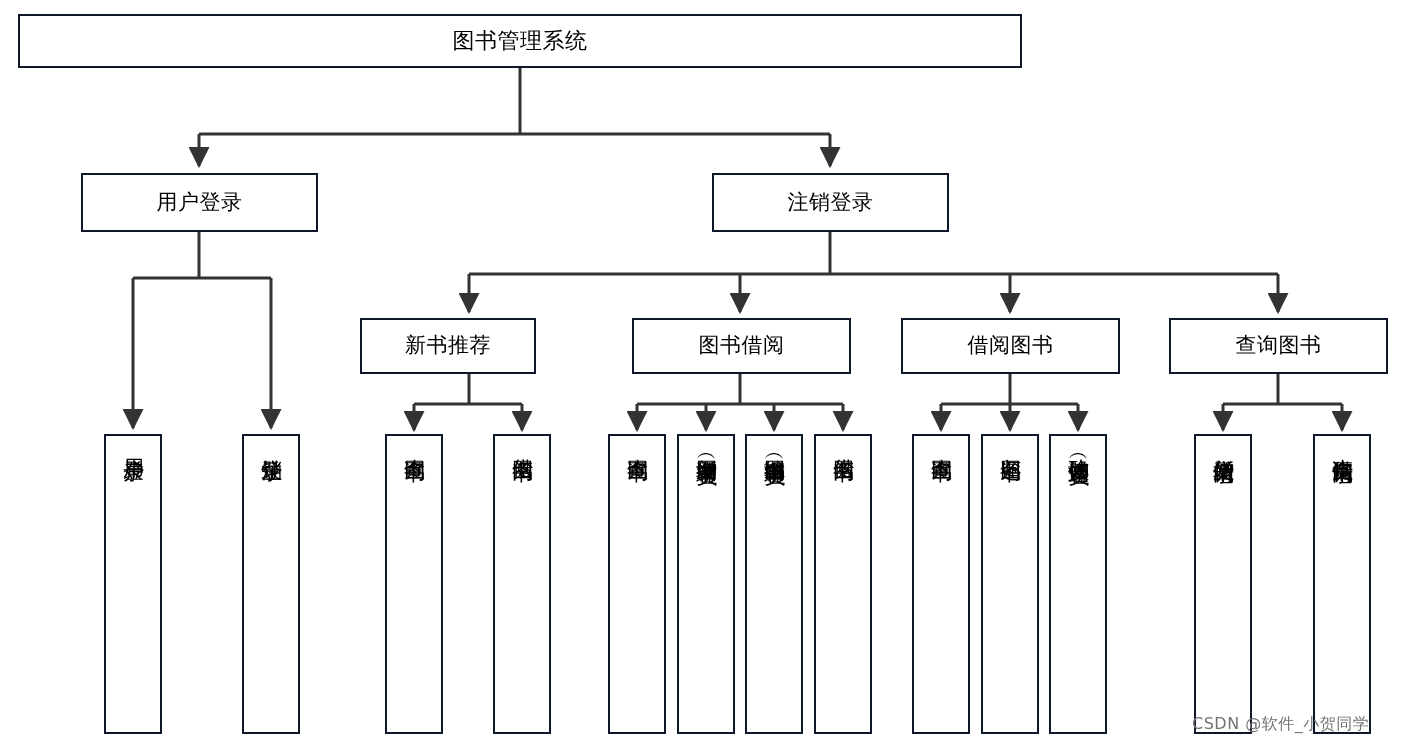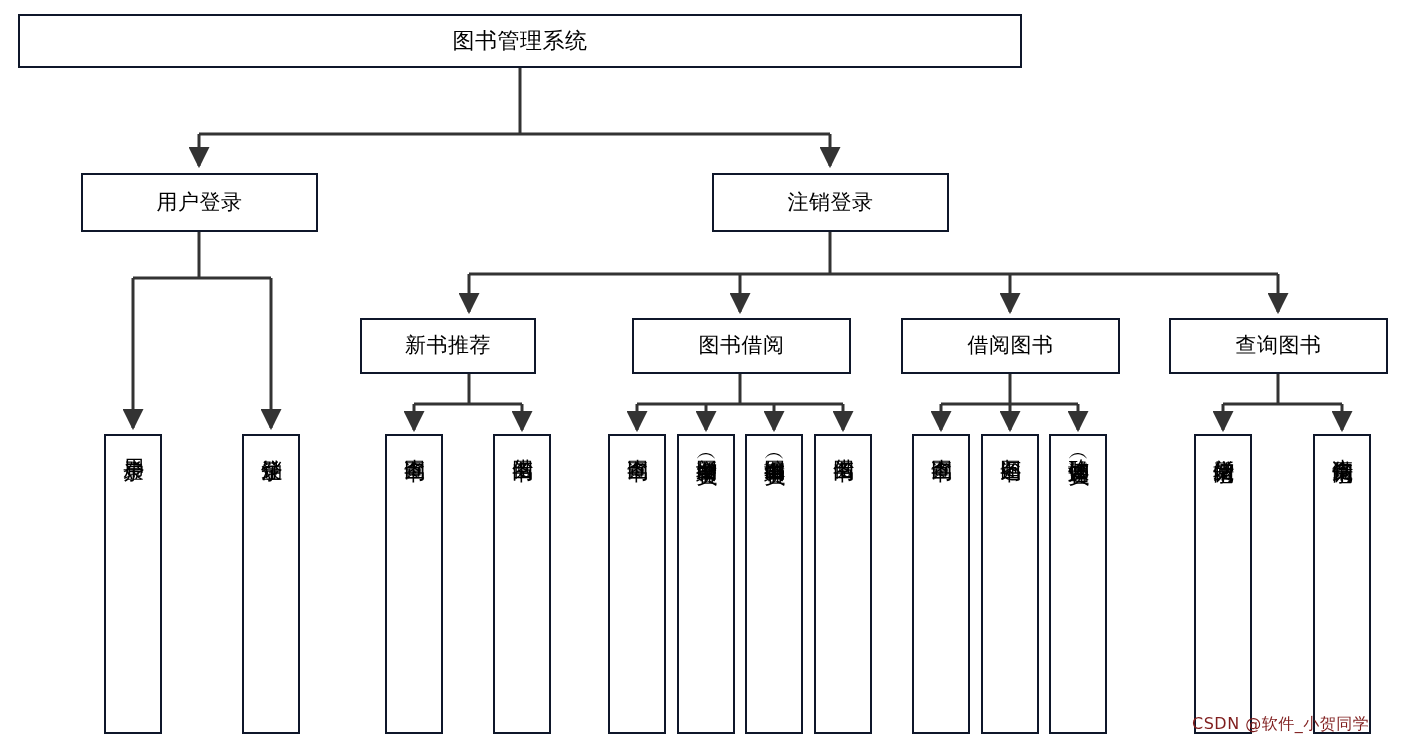--- a/index.html
+++ b/index.html
@@ -59,21 +59,21 @@
     writing-mode: vertical-rl;
     text-orientation: upright;
     font-size: 21px;
     line-height: 1.12;
     letter-spacing: 1px;
     max-height: 100%;
   }
   .watermark {
     position: absolute;
     font-size: 16px;
-    color: #7f1d1d;
+    color: #737373;
     white-space: nowrap;
     letter-spacing: 0.5px;
   }
 </style>
 </head>
 <body>
 
 <div id="canvas">
 
   <svg id="edges" viewBox="0 0 1405 747" xmlns="http://www.w3.org/2000/svg">

